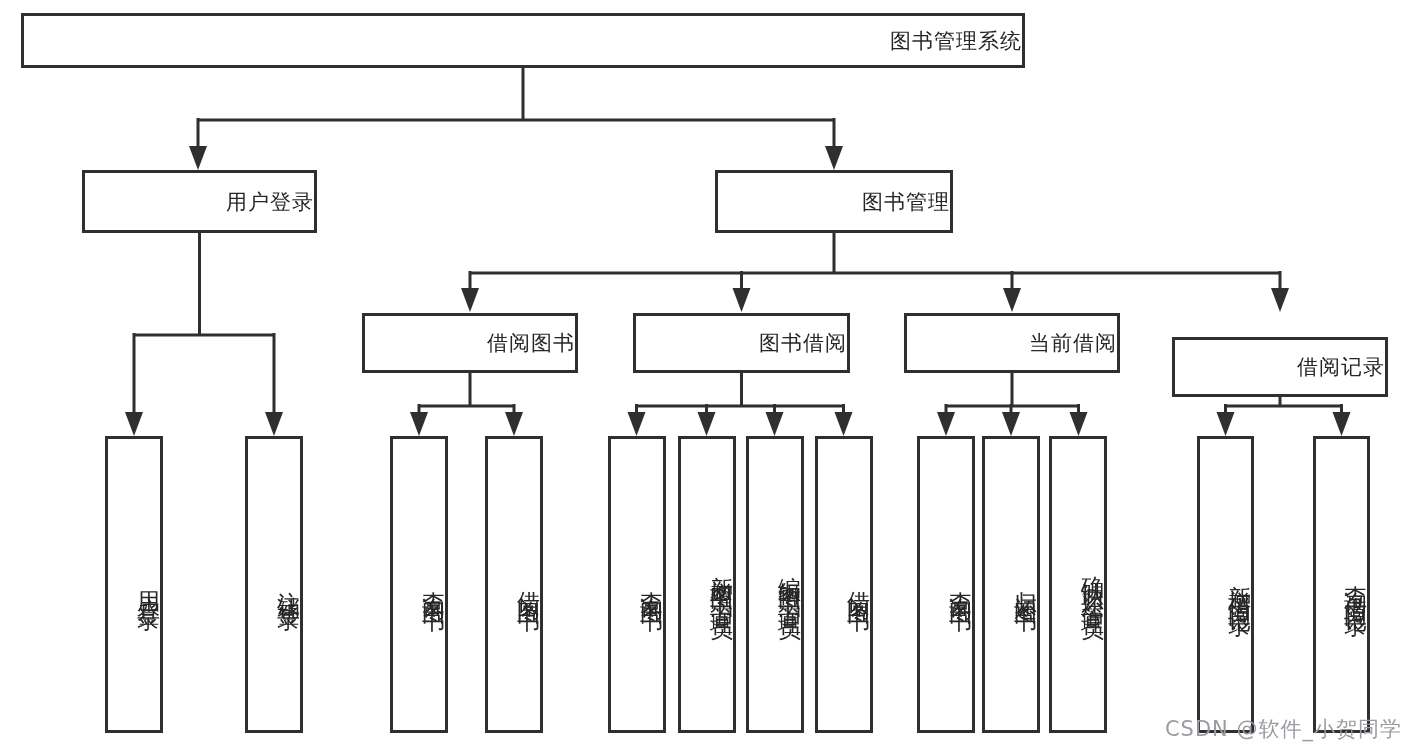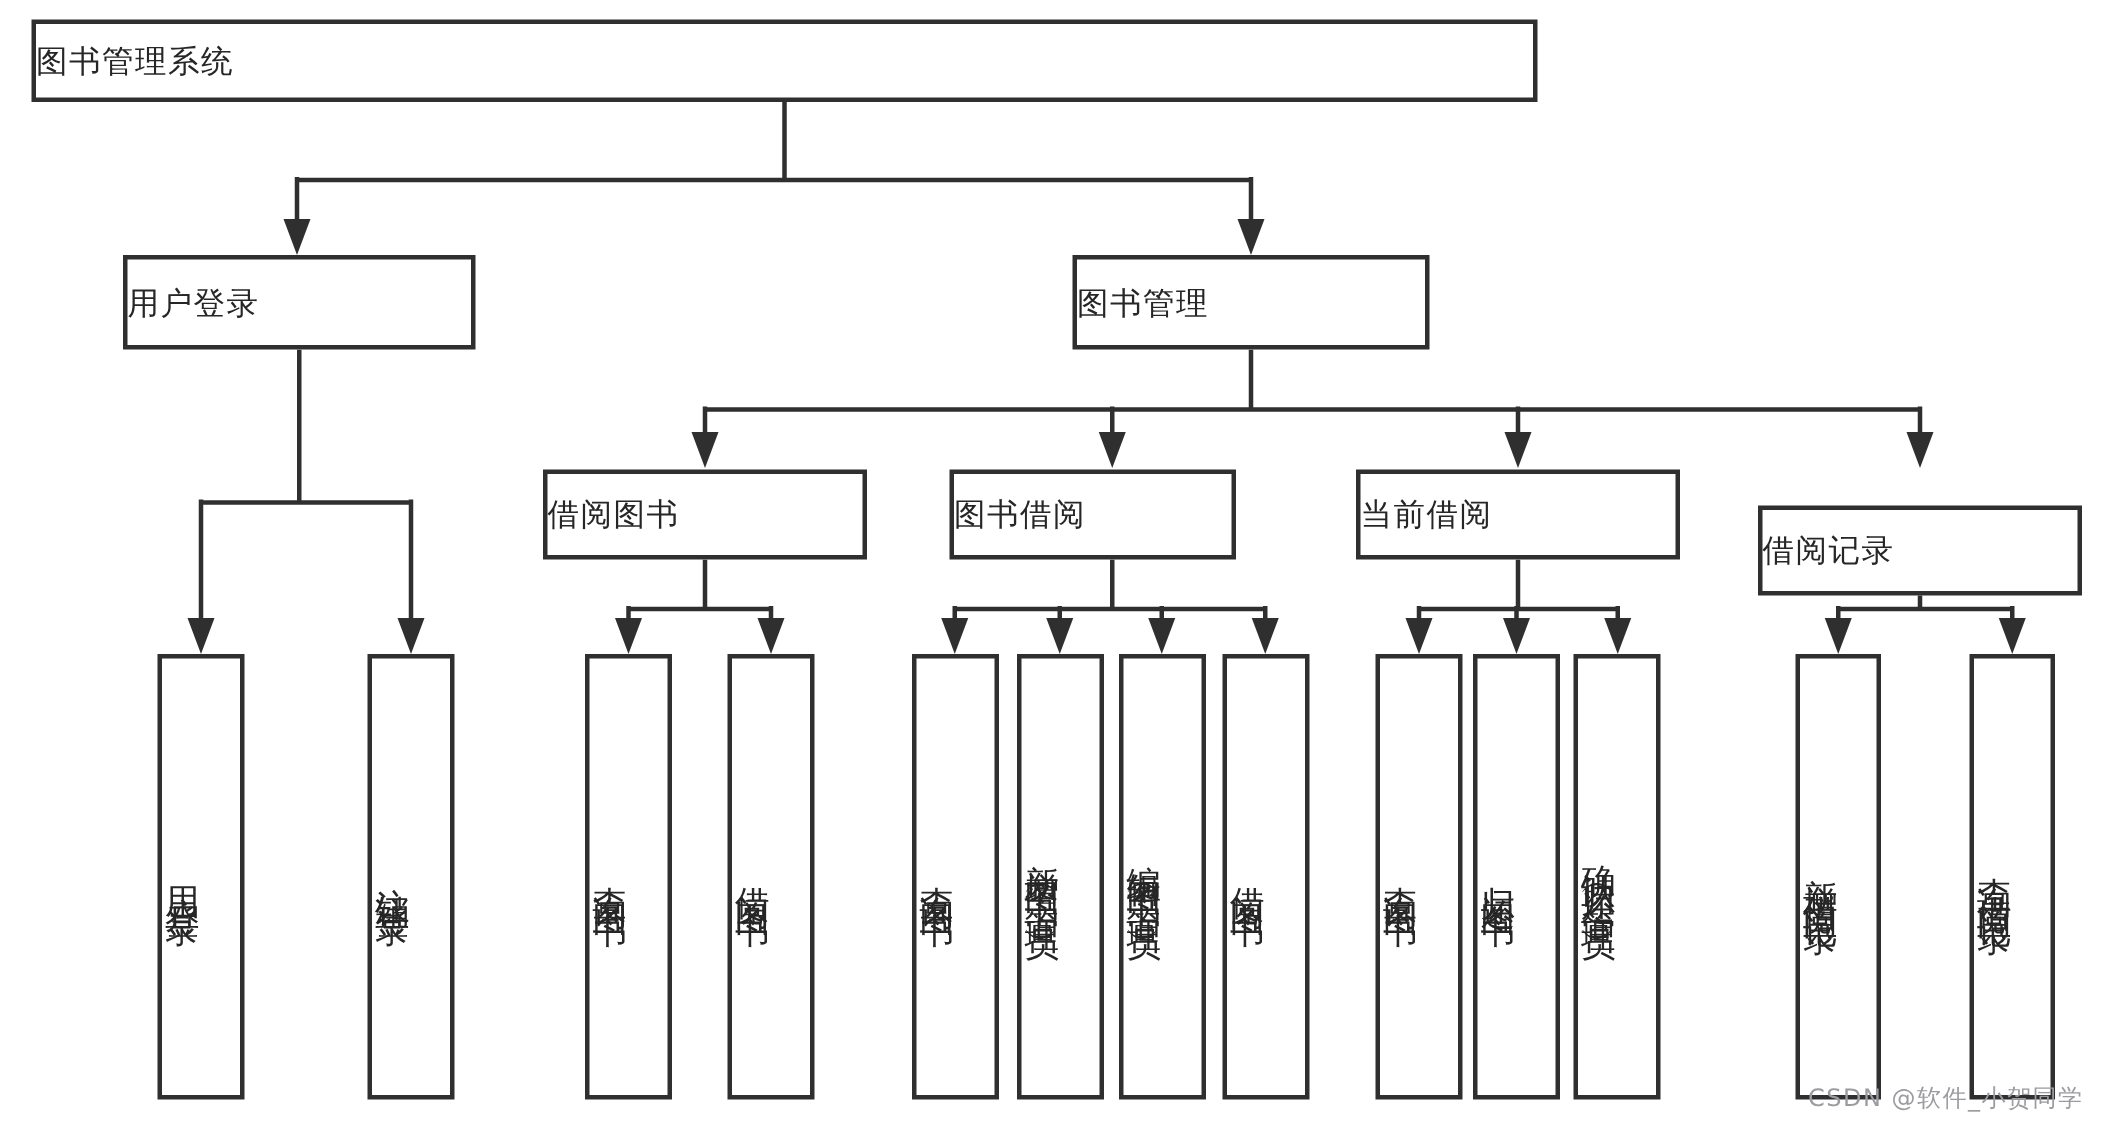--- a/index.html
+++ b/index.html
@@ -22,23 +22,22 @@
     width: 1405px;
     height: 747px;
   }
   .node {
     position: absolute;
     box-sizing: border-box;
     border: 3px solid #2f2f2f;
     background: #ffffff;
     display: flex;
     align-items: center;
-    justify-content: flex-start;
+    justify-content: flex-end;
     color: #262626;
-    font-family: Liberation Mono, monospace;
   }
   .hnode {
     font-size: 21px;
     letter-spacing: 1px;
     white-space: nowrap;
   }
   .root-node {
     left: 21px;
     top: 13px;
     width: 1004px;
@@ -61,23 +60,23 @@
   .vtext {
     writing-mode: vertical-rl;
     text-orientation: mixed;
     font-size: 23px;
     letter-spacing: 6px;
     line-height: 1;
     white-space: nowrap;
   }
   .watermark {
     position: absolute;
-    right: 16px;
+    right: 3px;
     bottom: 4px;
-    font-size: 16px;
+    font-size: 21px;
     color: #9b9ba1;
     letter-spacing: 1px;
     z-index: 10;
     white-space: nowrap;
   }
 </style>
 </head>
 <body>
 
 <div id="stage">
@@ -136,21 +135,21 @@
   <div class="node hnode l2" style="left:82px;width:235px;">
     <span>用户登录</span>
   </div>
   <div class="node hnode l2" style="left:715px;width:238px;">
     <span>图书管理</span>
   </div>
 
   <div class="node hnode l3" style="left:362px;">
     <span>借阅图书</span>
   </div>
-  <div class="node hnode l3" style="left:633px;width:191px;">
+  <div class="node hnode l3" style="left:633px;width:217px;">
     <span>图书借阅</span>
   </div>
   <div class="node hnode l3" style="left:904px;">
     <span>当前借阅</span>
   </div>
   <div class="node hnode l3" style="left:1172px;margin-top:24px;">
     <span>借阅记录</span>
   </div>
 
   <div class="node leaf" style="left:105px;">

